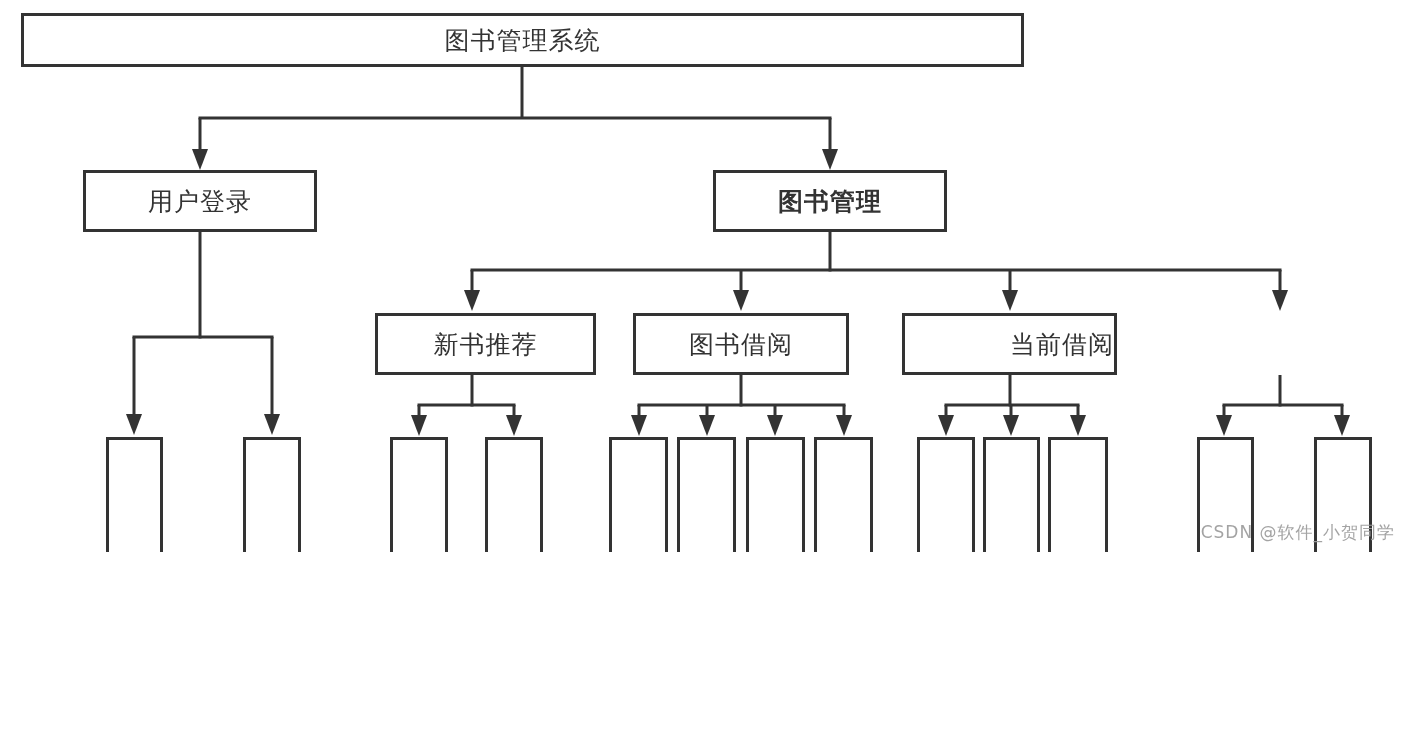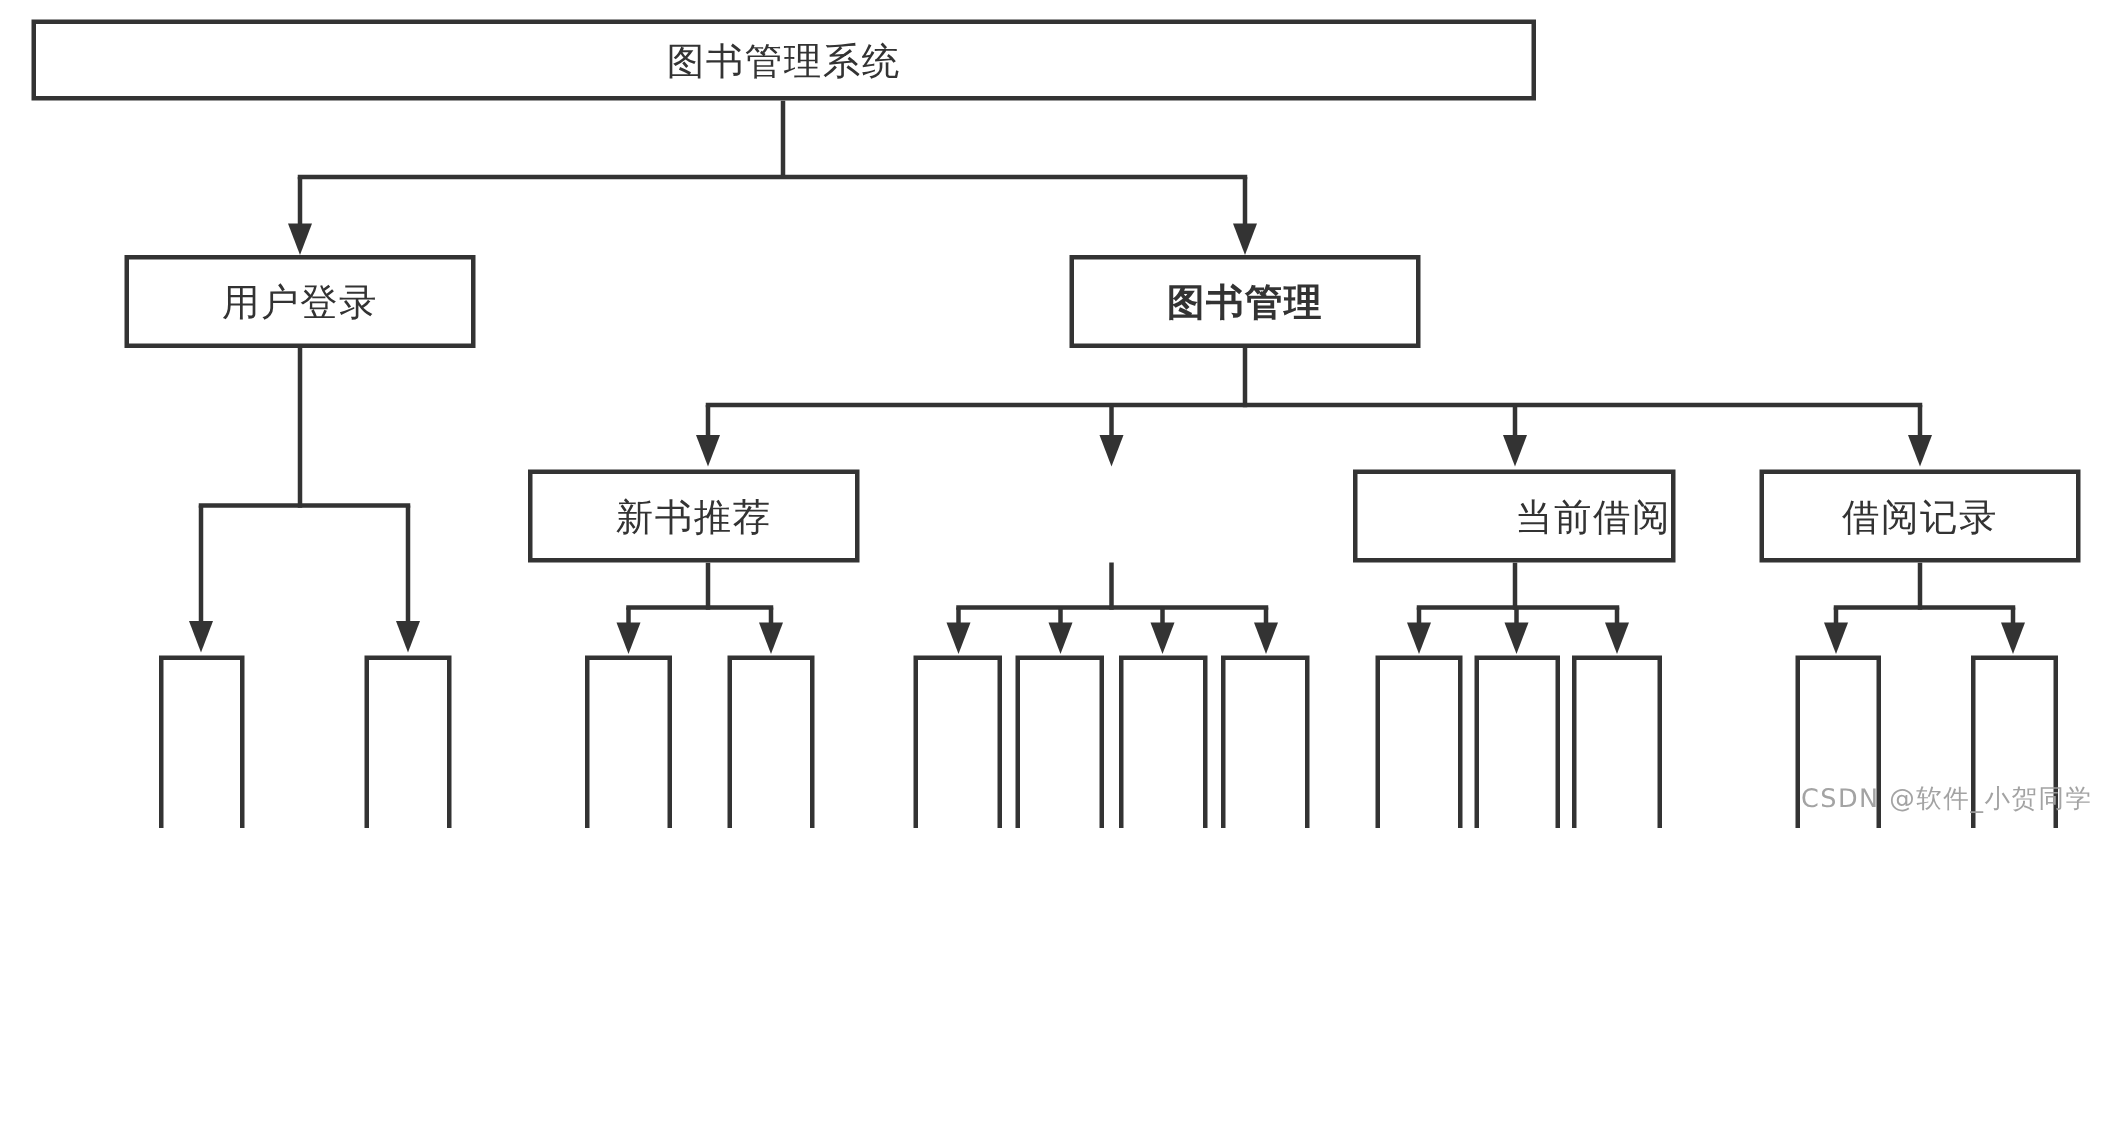--- a/index.html
+++ b/index.html
@@ -124,28 +124,28 @@
     <span>图书管理系统</span>
   </div>
 
   <div class="node hnode" style="left:83px; top:170px; width:234px; height:62px;">
     <span>用户登录</span>
   </div>
   <div class="node hnode" style="left:713px; top:170px; width:234px; height:62px;font-weight:bold;">
     <span>图书管理</span>
   </div>
 
-  <div class="node hnode" style="left:352px; top:313px; width:221px; height:62px;">
+  <div class="node hnode" style="left:375px; top:313px; width:221px; height:62px;">
     <span>新书推荐</span>
+  </div>
+  <div class="node hnode" style="left:633px; top:313px; width:216px; height:62px;">
+    <span>图书借阅</span>
   </div>
   <div class="node hnode" style="left:902px; top:313px; width:215px; height:62px;justify-content:flex-end;">
     <span>当前借阅</span>
-  </div>
-  <div class="node hnode" style="left:1173px; top:313px; width:214px; height:62px;">
-    <span>借阅记录</span>
   </div>
 
   <div class="node leaf" style="left:106px; width:57px;">
     <span class="vtext">用户登录</span>
   </div>
   <div class="node leaf" style="left:243px; width:58px;">
     <span class="vtext">注销登录</span>
   </div>
 
   <div class="node leaf" style="left:390px; width:58px;">

